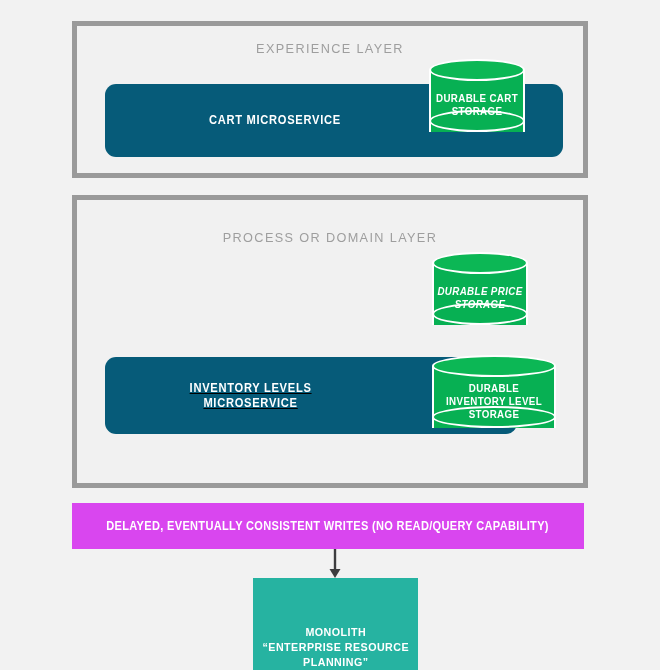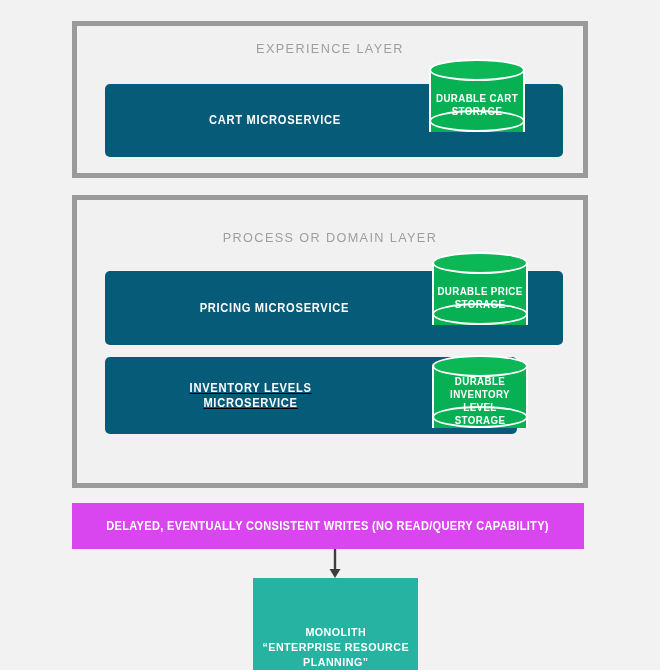--- a/index.html
+++ b/index.html
@@ -54,21 +54,21 @@
     transform: scaleX(0.94);
   }
   #title-experience { top: 41px; }
   #title-process { top: 230px; }
 
   
   .service-bar {
     position: absolute;
     box-sizing: border-box;
     background: #065b79;
-    border-radius: 5px;
+    border-radius: 11px;
     display: flex;
     align-items: center;
     justify-content: center;
   }
   #bar-cart {
     left: 105px;
     top: 84px;
     width: 458px;
     height: 73px;
   }
@@ -101,22 +101,22 @@
   #bar-pricing .service-label { margin-right: 120px; }
   #bar-inventory .service-label { margin-right: 120px; }
 
   
   .cylinder {
     position: absolute;
     width: 96px;
     height: 84px;
   }
   #cyl-cart { left: 429px; top: 59px; }
-  #cyl-price { left: 432px; top: 252px; }
-  #cyl-inventory { left: 432px; top: 355px; }
+  #cyl-price { left: 432px; top: 252px; font-style: italic; }
+  #cyl-inventory { left: 432px; top: 355px; padding-left: 28px; }
 
   .cyl-body {
     position: absolute;
     left: 0;
     top: 11px;
     width: 100%;
     height: 62px;
     box-sizing: border-box;
     background: #07b053;
     border-left: 2.5px solid #ffffff;
@@ -239,23 +239,20 @@
     <div class="cyl-bottom"></div>
     <div class="cyl-top"></div>
     <div class="cyl-label">DURABLE CART
 STORAGE</div>
   </div>
 
   <div class="layer-panel" id="panel-process"></div>
 
   <div class="layer-title" id="title-process">PROCESS OR DOMAIN LAYER</div>
 
-  <div class="service-bar" id="bar-pricing">
-    <div class="service-label">PRICING MICROSERVICE</div>
-  </div>
 
   <div class="cylinder" id="cyl-price">
     <div class="cyl-body"></div>
     <div class="cyl-bottom"></div>
     <div class="cyl-top"></div>
     <div class="cyl-label">DURABLE PRICE
 STORAGE</div>
   </div>
 
   <div class="service-bar" id="bar-inventory">

